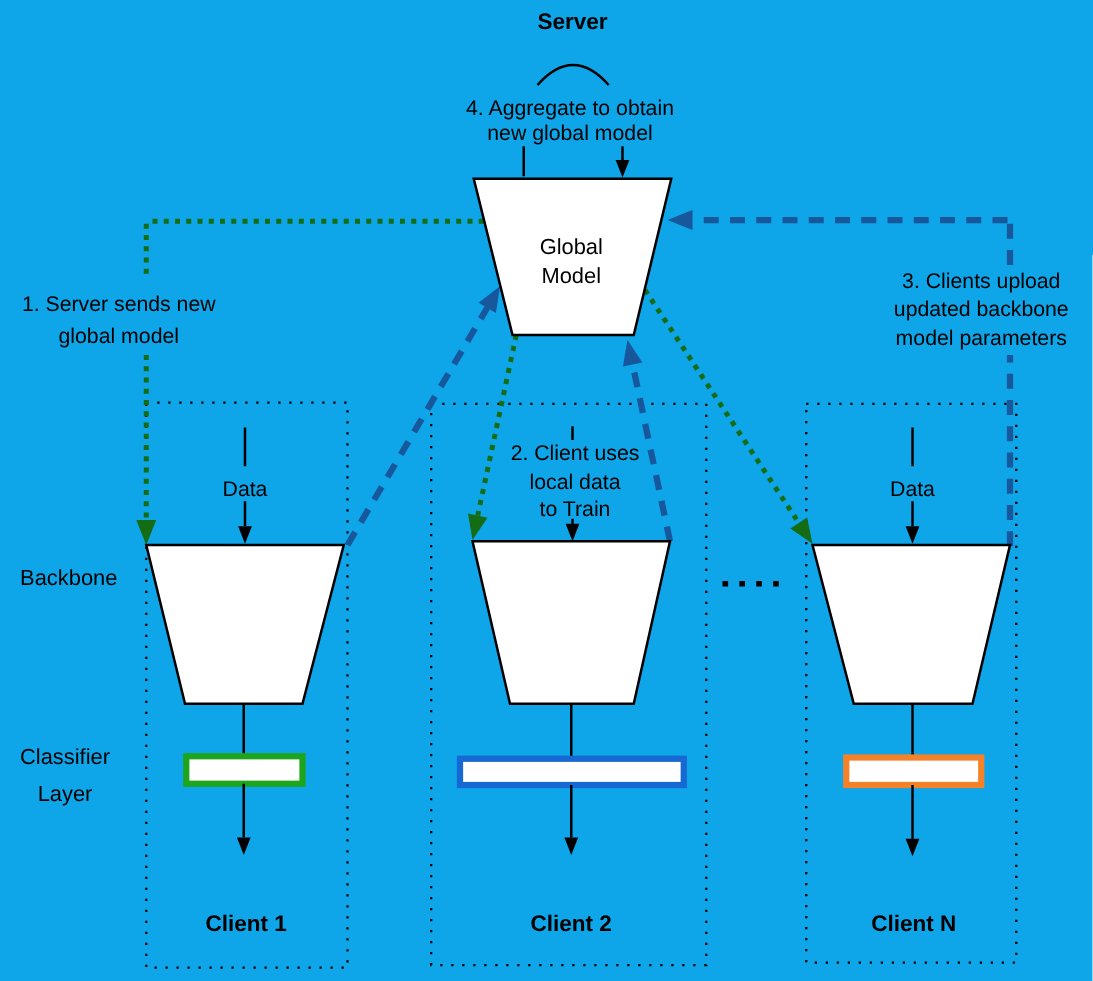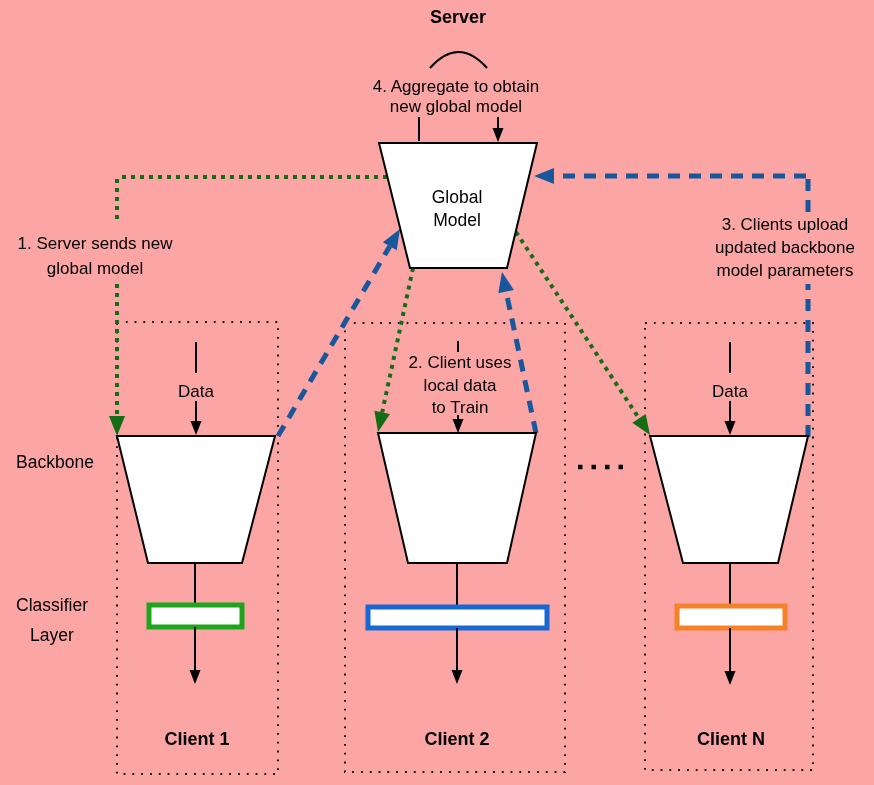--- a/index.html
+++ b/index.html
@@ -1,16 +1,16 @@
 <!DOCTYPE html>
 <html><head>
 <meta charset="utf-8">
 <style>
   html,body{margin:0;padding:0;background:#ffffff;}
-  .stage{position:relative;width:874px;height:785px;background:#fca5a5;overflow:hidden;}
+  .stage{position:relative;width:874px;height:785px;background:#0ea5e9;overflow:hidden;}
   svg{display:block;}
   .t{font-family:"Liberation Sans","DejaVu Sans",sans-serif;font-size:17px;fill:#000;text-anchor:middle;}
   .tb{font-family:"Liberation Sans","DejaVu Sans",sans-serif;font-size:18px;font-weight:bold;fill:#000;text-anchor:middle;}
   .tm{font-family:"Liberation Sans","DejaVu Sans",sans-serif;font-size:17.5px;fill:#000;text-anchor:middle;}
   .blk{stroke:#000;stroke-width:2;fill:none;}
   .shape{stroke:#000;stroke-width:2;fill:#fff;}
   .bhead{fill:#000;stroke:none;}
   .dotbox{stroke:#000;stroke-width:1.8;fill:none;stroke-dasharray:1.8 7;}
   .gline{stroke-width:4;fill:none;stroke-dasharray:4 5;}
   .bline{stroke-width:5;fill:none;stroke-dasharray:12 9;}

